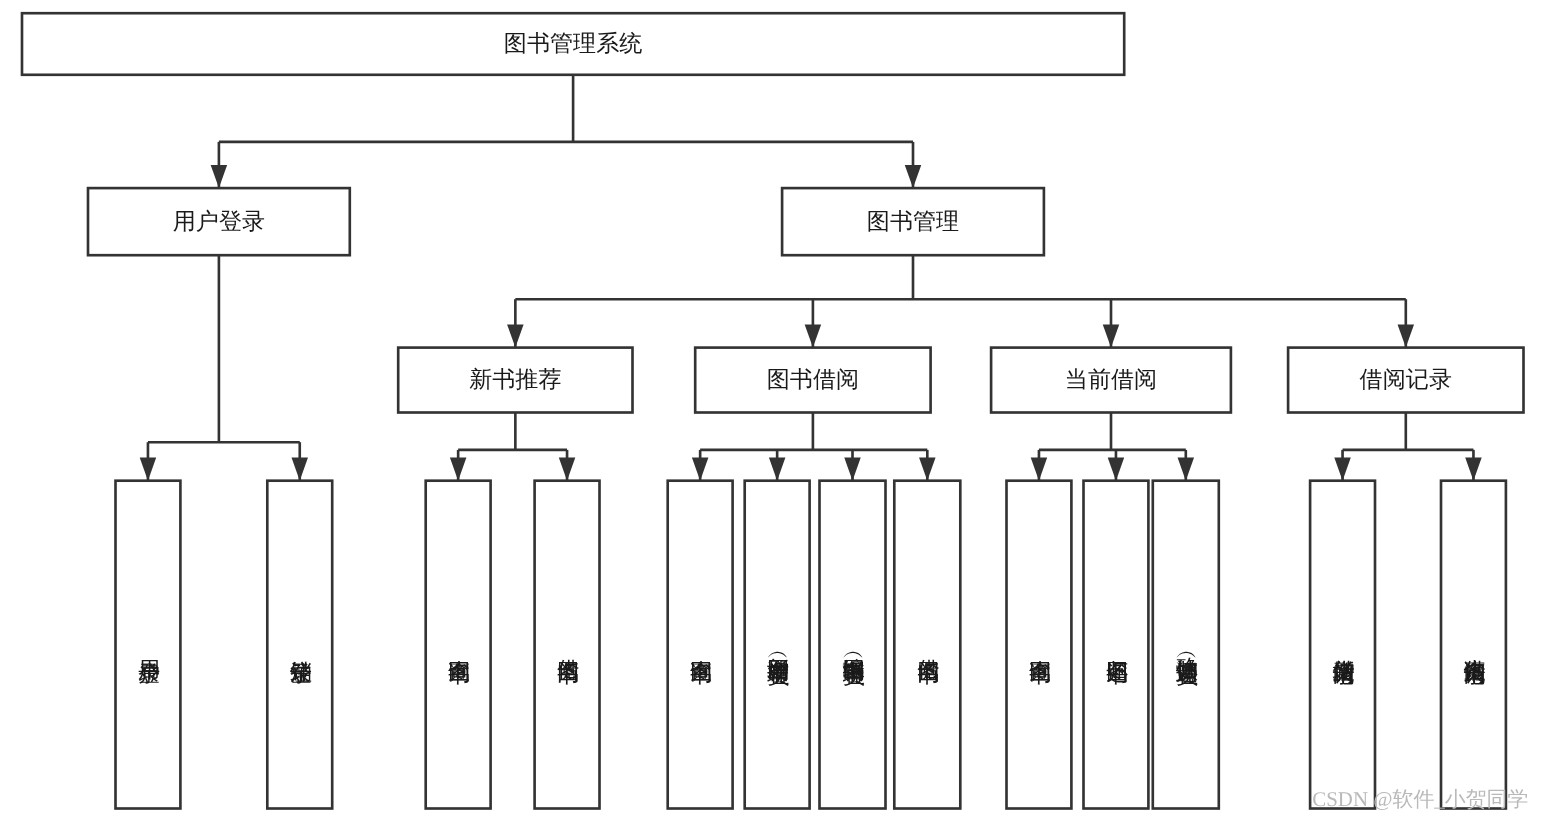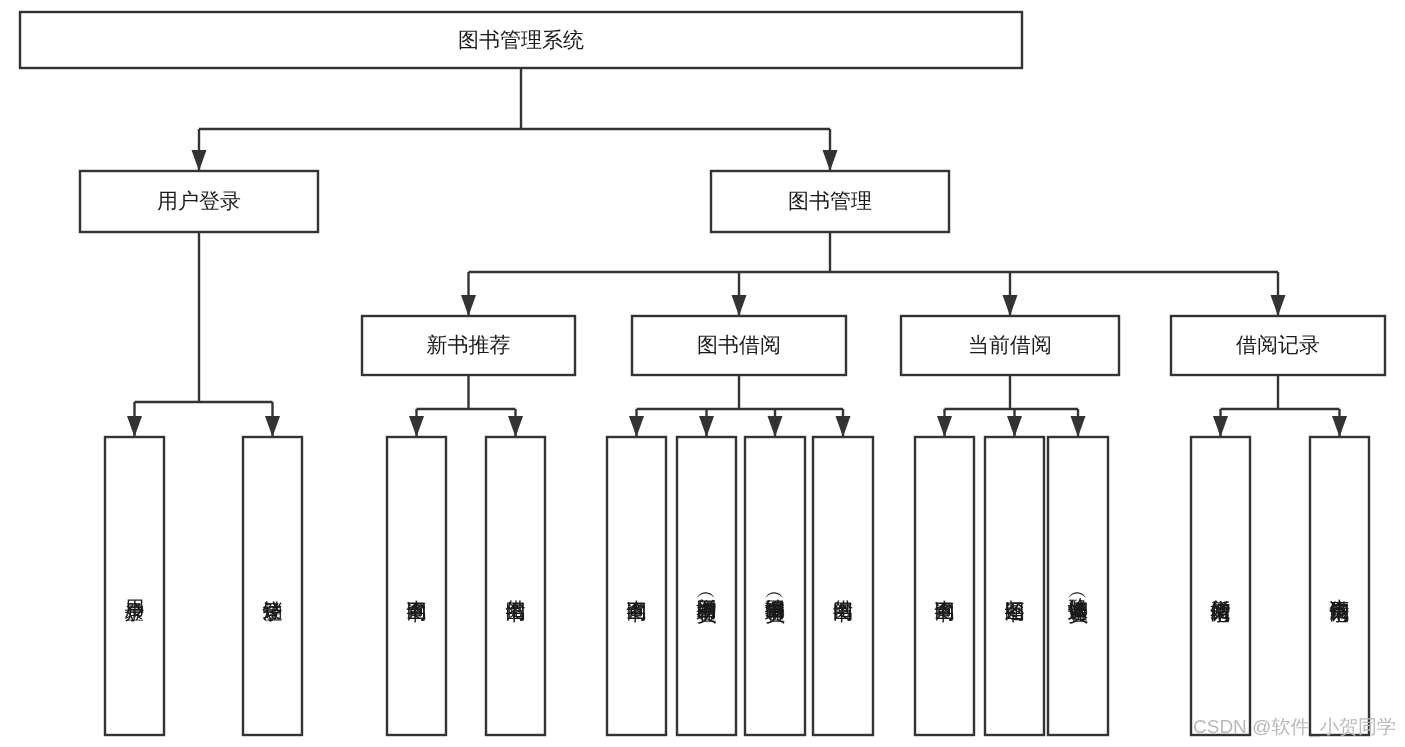--- a/index.html
+++ b/index.html
@@ -60,21 +60,21 @@
     white-space: nowrap;
     display: flex;
     align-items: center;
     justify-content: center;
     pointer-events: none;
     user-select: none;
   }
   .watermark {
     position: absolute;
     color: #b9b9b9;
-    font-family: Liberation Sans, sans-serif;
+    font-family: Liberation Serif, serif;
     font-size: 19px;
     white-space: nowrap;
     user-select: none;
   }
 </style>
 </head>
 <body>
 
 <div id="diagram-root">
 

